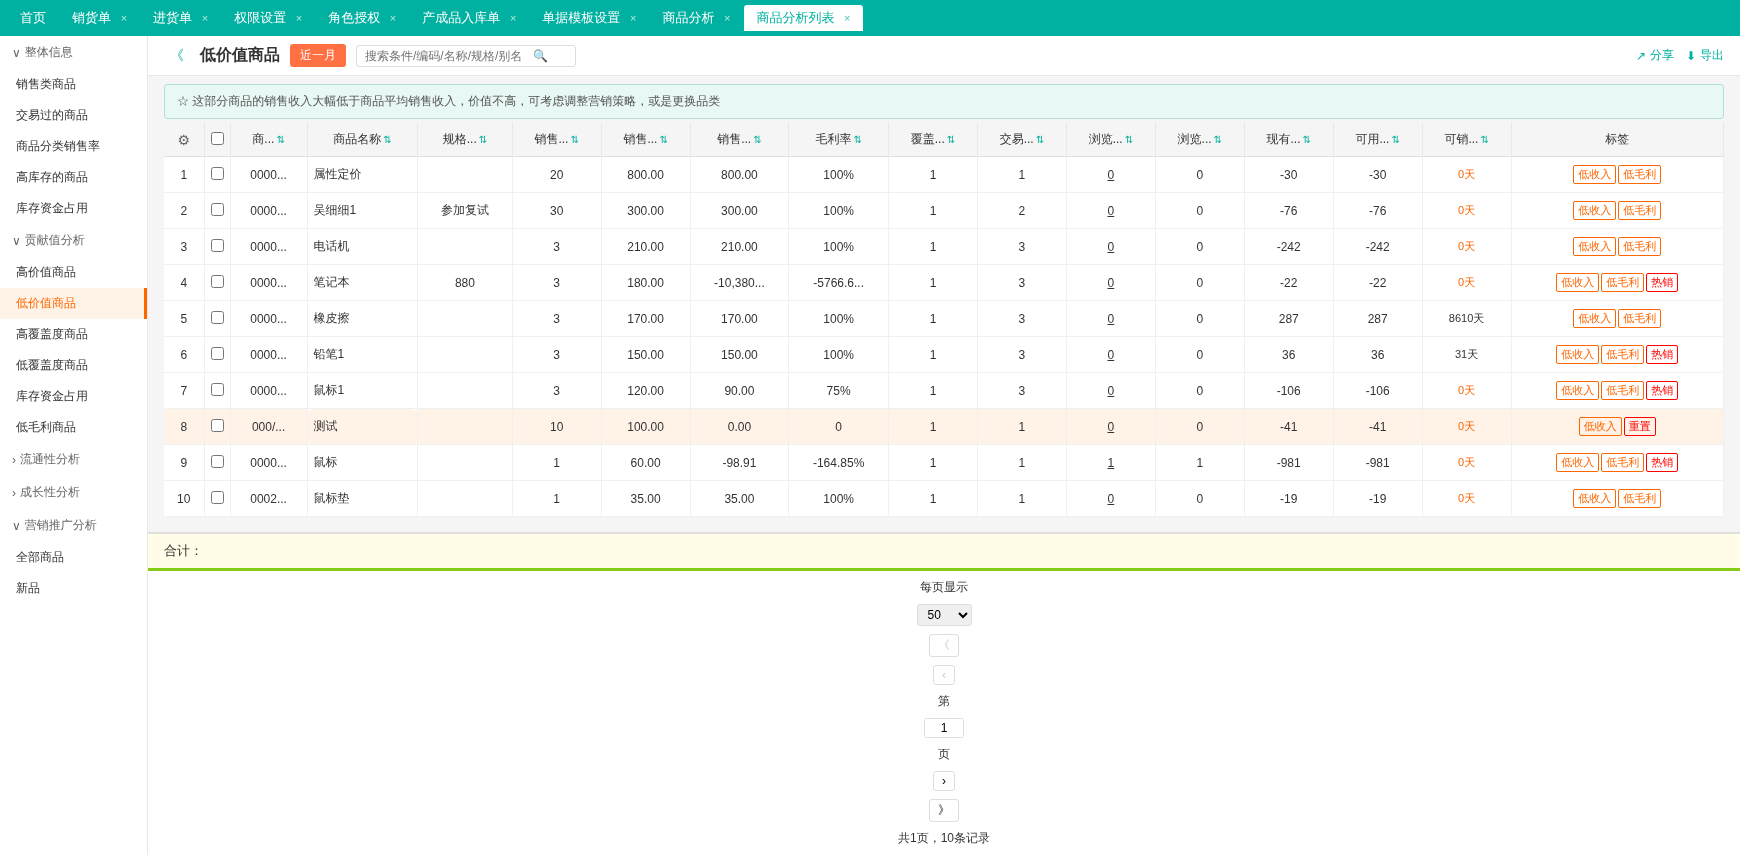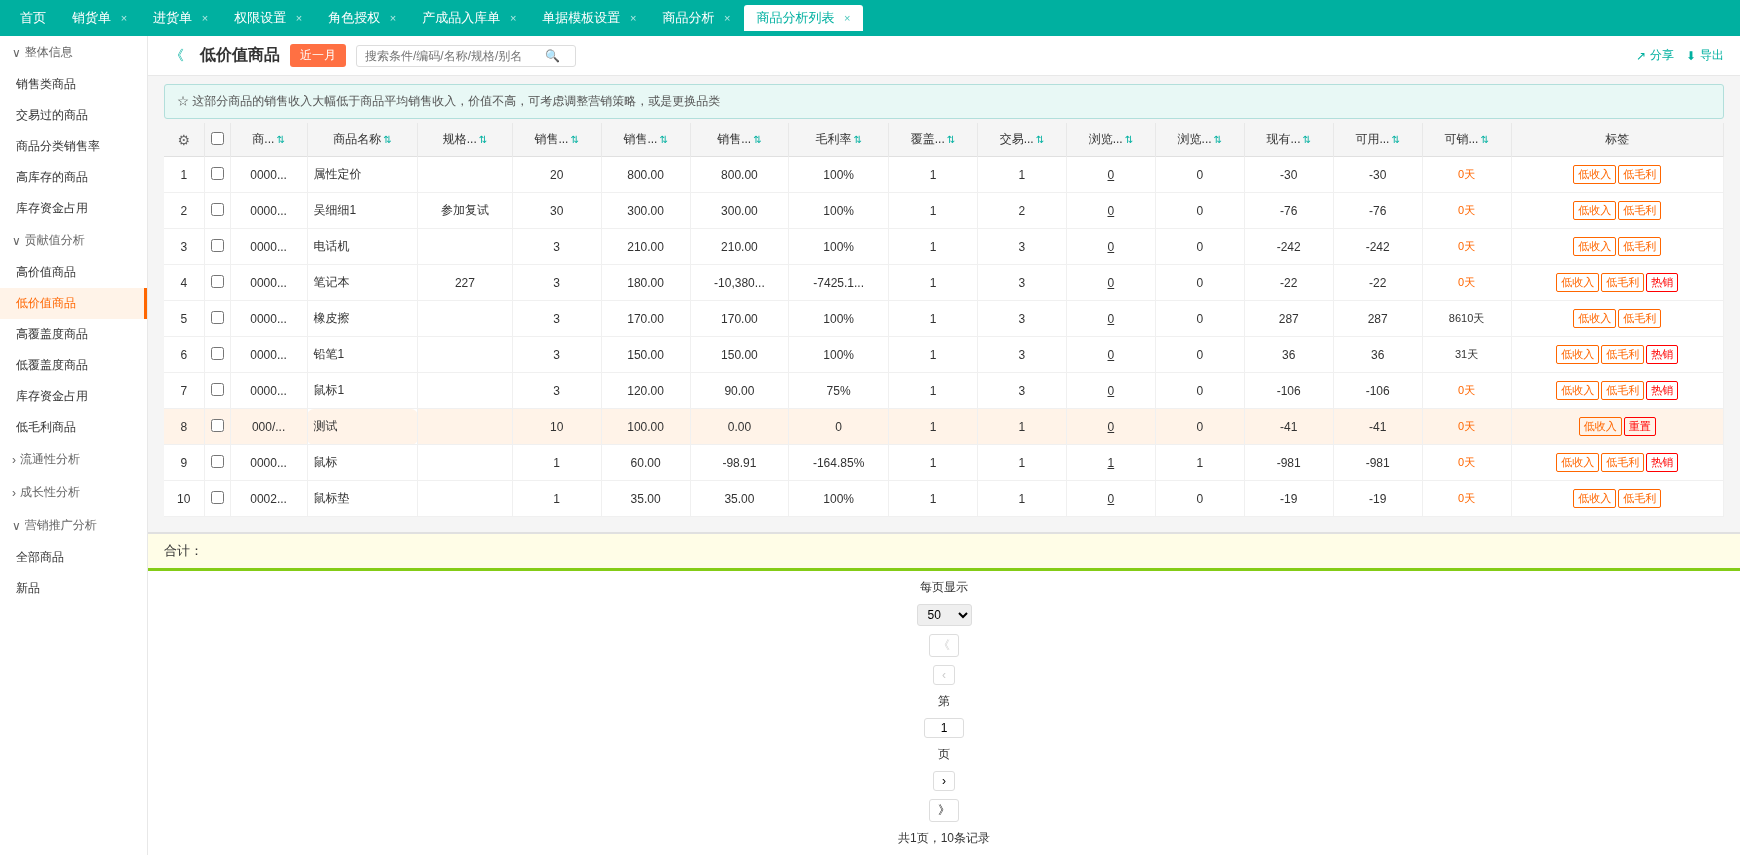--- a/index.html
+++ b/index.html
@@ -89,21 +89,21 @@
       padding: 3px 10px;
       font-size: 12px;
       cursor: pointer;
     }
     .search-box {
       display: flex;
       align-items: center;
       border: 1px solid #ddd;
       border-radius: 3px;
       padding: 3px 8px;
-      gap: 20px;
+      gap: 8px;
       background: #fff;
       flex: 0 0 220px;
     }
     .search-box input {
       border: none;
       outline: none;
       font-size: 12px;
       width: 160px;
       color: #999;
     }
@@ -405,25 +405,25 @@
     <td>-242</td>
     <td>-242</td>
     <td><span class="days-0">0天</span></td>
     <td><span class="tag tag-orange">低收入</span><span class="tag tag-orange">低毛利</span></td>
   </tr>
             <tr>
     <td>4</td>
     <td class="checkbox-cell"><input type="checkbox" style=""></td>
     <td>0000...</td>
     <td style="text-align:left;">笔记本</td>
-    <td>227</td>
+    <td>880</td>
     <td>3</td>
     <td>180.00</td>
     <td>-10,380...</td>
-    <td>-7425.1...</td>
+    <td>-5766.6...</td>
     <td>1</td>
     <td>3</td>
     <td><span class="link-underline">0</span></td>
     <td>0</td>
     <td>-22</td>
     <td>-22</td>
     <td><span class="days-0">0天</span></td>
     <td><span class="tag tag-orange">低收入</span><span class="tag tag-orange">低毛利</span><span class="tag tag-red">热销</span></td>
   </tr>
             <tr>

